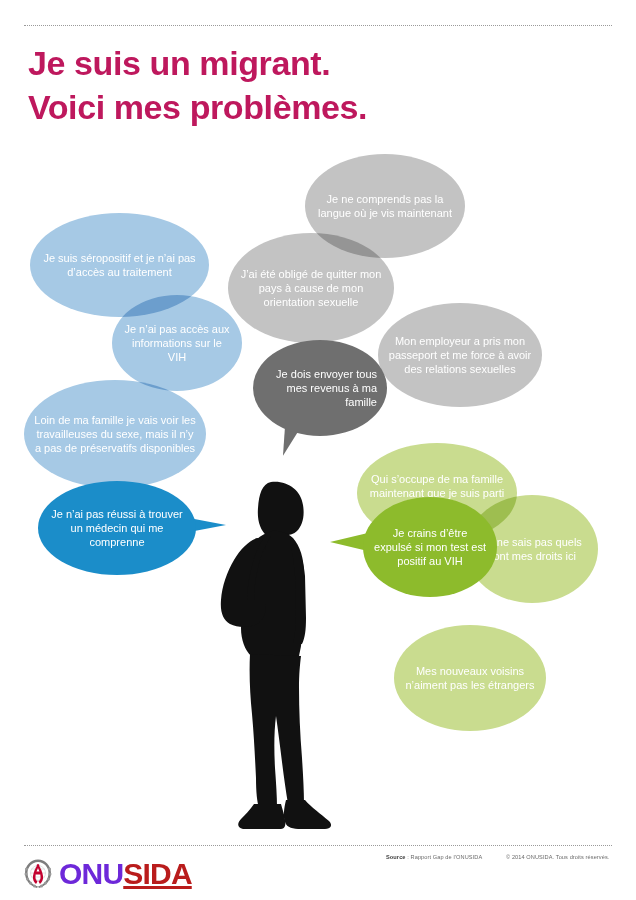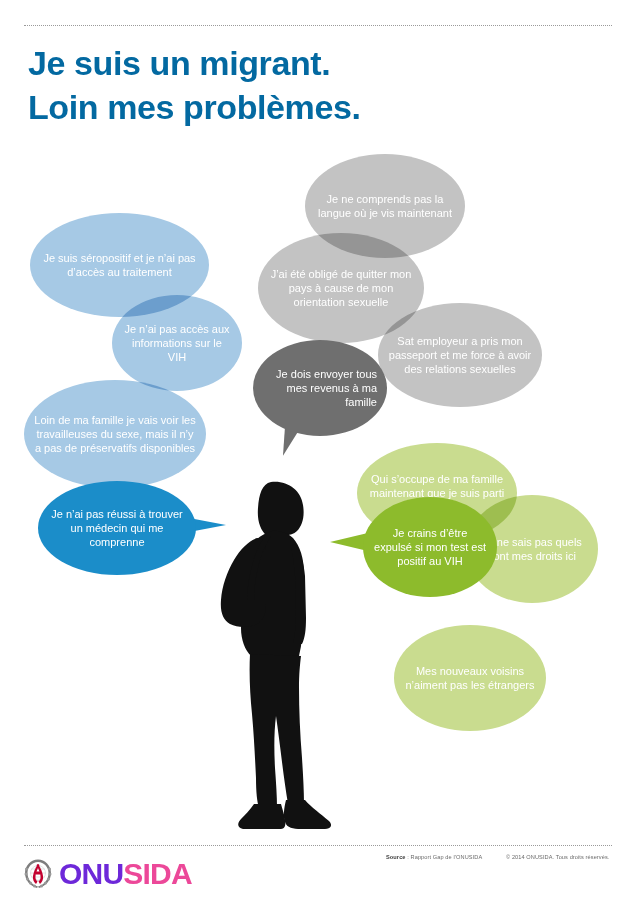--- a/index.html
+++ b/index.html
@@ -16,21 +16,21 @@
     position:absolute;left:24px;right:24px;height:0;
     border-top:1px dotted #9a9a9a;
   }
   .rule.top{top:25px;}
   .rule.bottom{top:845px;}
 
   
   #headline{
     position:absolute;left:28px;top:42px;width:560px;
     font-size:34px;line-height:1.28;font-weight:bold;
-    letter-spacing:-0.4px;color:#0369a1;
+    letter-spacing:-0.4px;color:#be185d;
   }
   #headline .l{display:block;white-space:nowrap;}
 
   
   #stage{position:absolute;left:0;top:140px;width:636px;height:700px;}
 
   .bubble{
     position:absolute;
     border-radius:50%;
     display:flex;align-items:center;justify-content:center;
@@ -78,52 +78,52 @@
   #figure svg{display:block;width:100%;height:100%;}
 
   
   #footer{position:absolute;left:0;top:845px;width:636px;height:55px;}
   #logo{position:absolute;left:22px;top:13px;display:flex;align-items:center;gap:5px;}
   #logo .emblem{width:32px;height:32px;flex:0 0 32px;}
   #logo .word{
     font-size:30px;font-weight:bold;letter-spacing:-0.8px;line-height:1;
   }
   #logo .onu{color:#6d28d9;}
-  #logo .sida{color:#ec4899;}
+  #logo .sida{color:#b91c1c;text-decoration:underline;}
 
   #credits{position:absolute;left:386px;top:9px;width:230px;
     font-size:5.6px;color:#6a6a6a;letter-spacing:0.1px;}
   #credits .src{position:absolute;left:0;top:0;white-space:nowrap;}
   #credits .src b{color:#3c3c3c;}
   #credits .cr{position:absolute;left:120px;top:0;white-space:nowrap;}
 </style>
 </head>
 <body>
 
 <div id="poster">
 
   <div class="rule top"></div>
 
   <div id="headline">
     <span class="l">Je suis un migrant.</span>
-    <span class="l">Loin mes problèmes.</span>
+    <span class="l">Voici mes problèmes.</span>
   </div>
 
   <div id="stage">
 
     <div class="bubble c-lgray blend" style="left:305px;top:14px;width:160px;height:104px;font-size:11px;">
       <span class="txt">Je ne comprends pas la langue où je vis maintenant</span>
     </div>
 
-    <div class="bubble c-lgray blend" style="left:258px;top:93px;width:166px;height:110px;font-size:11px;">
+    <div class="bubble c-lgray blend" style="left:228px;top:93px;width:166px;height:110px;font-size:11px;">
       <span class="txt">J’ai été obligé de quitter mon pays à cause de mon orientation sexuelle</span>
     </div>
 
     <div class="bubble c-lgray blend" style="left:378px;top:163px;width:164px;height:104px;font-size:11px;">
-      <span class="txt">Sat employeur a pris mon passeport et me force à avoir des relations sexuelles</span>
+      <span class="txt">Mon employeur a pris mon passeport et me force à avoir des relations sexuelles</span>
     </div>
 
     <div class="bubble c-lblue blend" style="left:112px;top:155px;width:130px;height:96px;font-size:11px;">
       <span class="txt">Je n’ai pas accès aux informations sur le VIH</span>
     </div>
 
     <div class="bubble c-lblue blend" style="left:30px;top:73px;width:179px;height:104px;font-size:11px;">
       <span class="txt">Je suis séropositif et je n’ai pas d’accès au traitement</span>
     </div>
 

